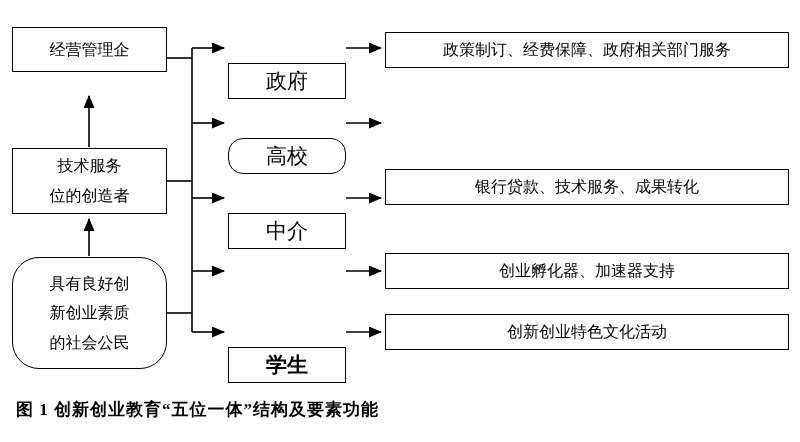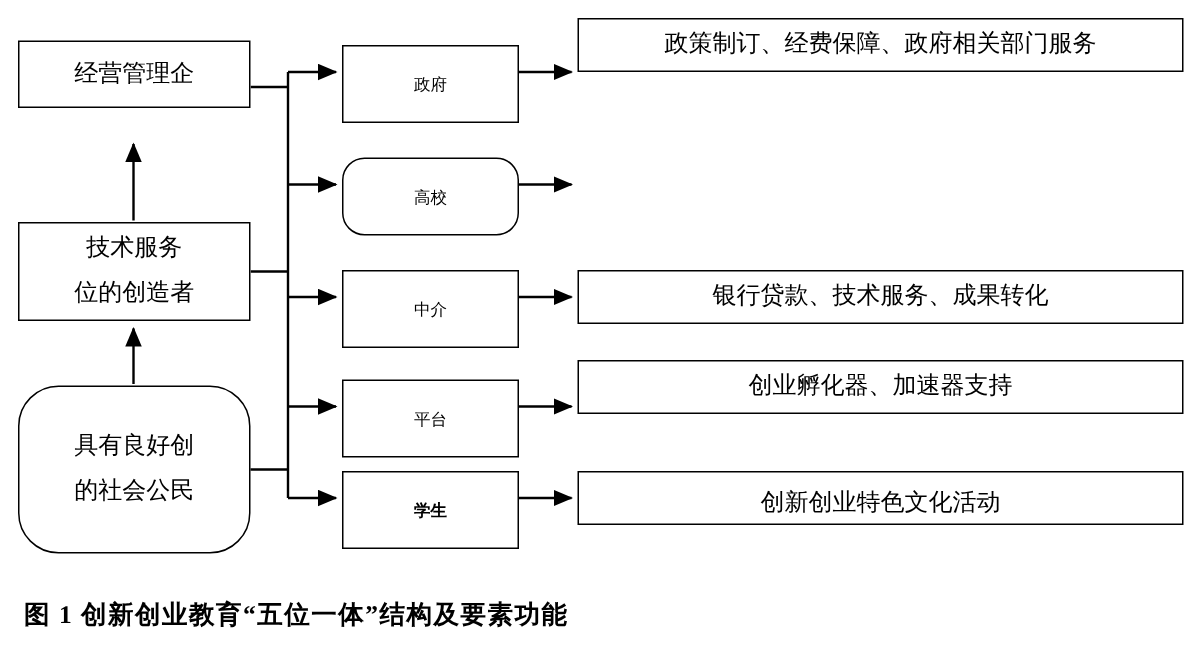--- a/index.html
+++ b/index.html
@@ -22,33 +22,33 @@
     justify-content: center;
     text-align: center;
     box-sizing: border-box;
     font-size: 16px;
   }
   .left-box { line-height: 1.85; font-size: 16px; }
   .lb0 { left: 12px;  top: 27px;  width: 155px; height: 45px; }
   .lb1 { left: 12px;  top: 148px; width: 155px; height: 66px; }
   .lb2 { left: 12px;  top: 257px; width: 155px; height: 112px; border-radius: 27px; }
 
-  .cat  { left: 228px; width: 118px; height: 52px; font-size: 11px; }
+  .cat  { left: 228px; width: 118px; height: 36px; font-size: 21px; margin-top: 33px; }
   .cat0 { top: 30px; }
   .cat1 { top: 105px; border-radius: 15px; }
   .cat2 { top: 180px; }
   .cat3 { top: 253px; }
   .cat4 { top: 314px; font-weight: bold; }
 
   .desc  { left: 385px; width: 404px; height: 36px; font-size: 16px; line-height: 1.55; }
-  .desc0 { top: 12px; }
+  .desc0 { top: 32px; }
   .desc1 { top: 96px; height: 54px; }
-  .desc2 { top: 180px; }
-  .desc3 { top: 240px; text-align: right; }
-  .desc4 { top: 314px; justify-content: flex-end; }
+  .desc2 { top: 169px; }
+  .desc3 { top: 253px; text-align: right; }
+  .desc4 { top: 314px; }
 
   .caption {
     position: absolute;
     left: 16px;
     top: 398px;
     width: 100%;
     text-align: left;
     font-weight: bold;
     font-size: 17px;
     letter-spacing: 1px;
@@ -104,27 +104,27 @@
 
   <div class="box left-box lb0">
     <div>经营管理企</div>
   </div>
   <div class="box left-box lb1">
     <div>技术服务</div>
     <div>位的创造者</div>
   </div>
   <div class="box left-box lb2">
     <div>具有良好创</div>
+    <div>新创业素质</div>
     <div>的社会公民</div>
   </div>
 
   <div class="box cat cat0">政府</div>
   <div class="box cat cat1">高校</div>
   <div class="box cat cat2">中介</div>
-  <div class="box cat cat3">平台</div>
   <div class="box cat cat4">学生</div>
 
   <div class="box desc desc0">
     <div>政策制订、经费保障、政府相关部门服务</div>
   </div>
   <div class="box desc desc2">
     <div>银行贷款、技术服务、成果转化</div>
   </div>
   <div class="box desc desc3">
     <div>创业孵化器、加速器支持</div>

